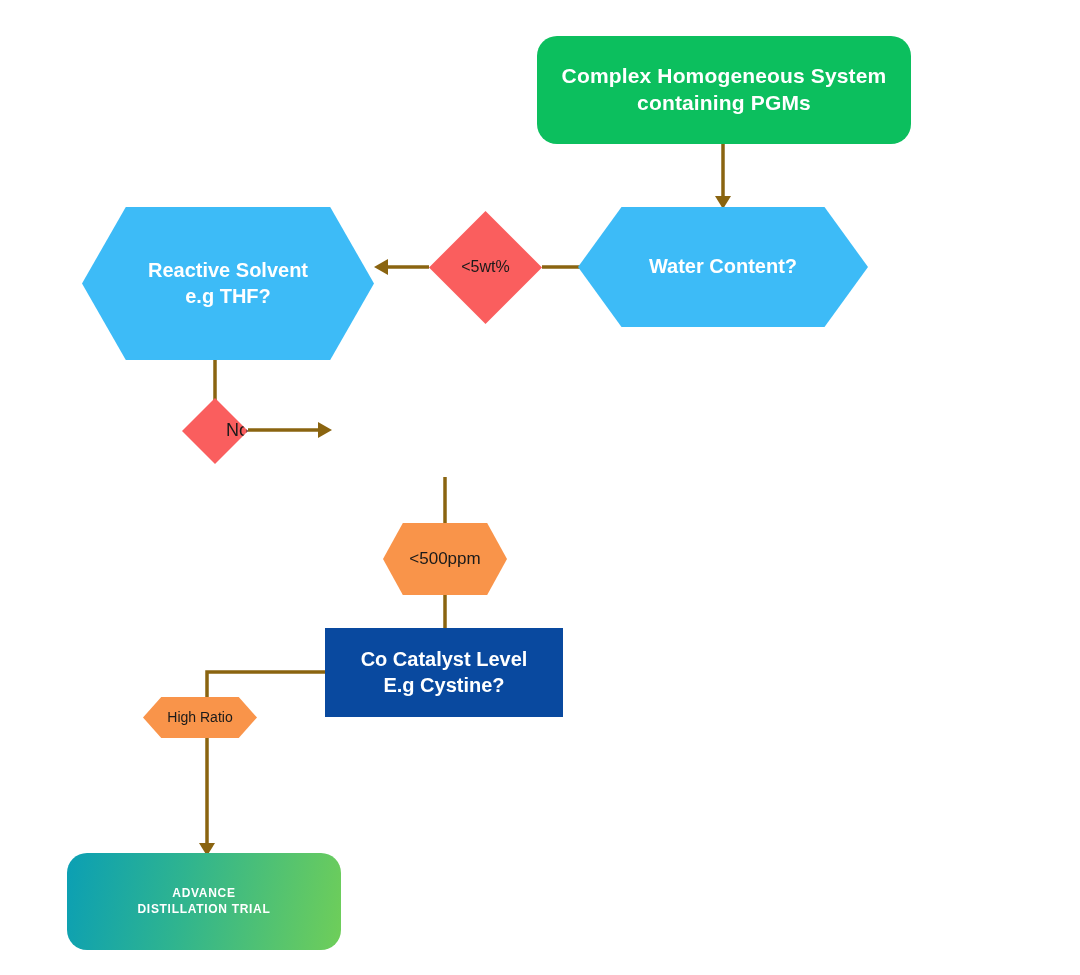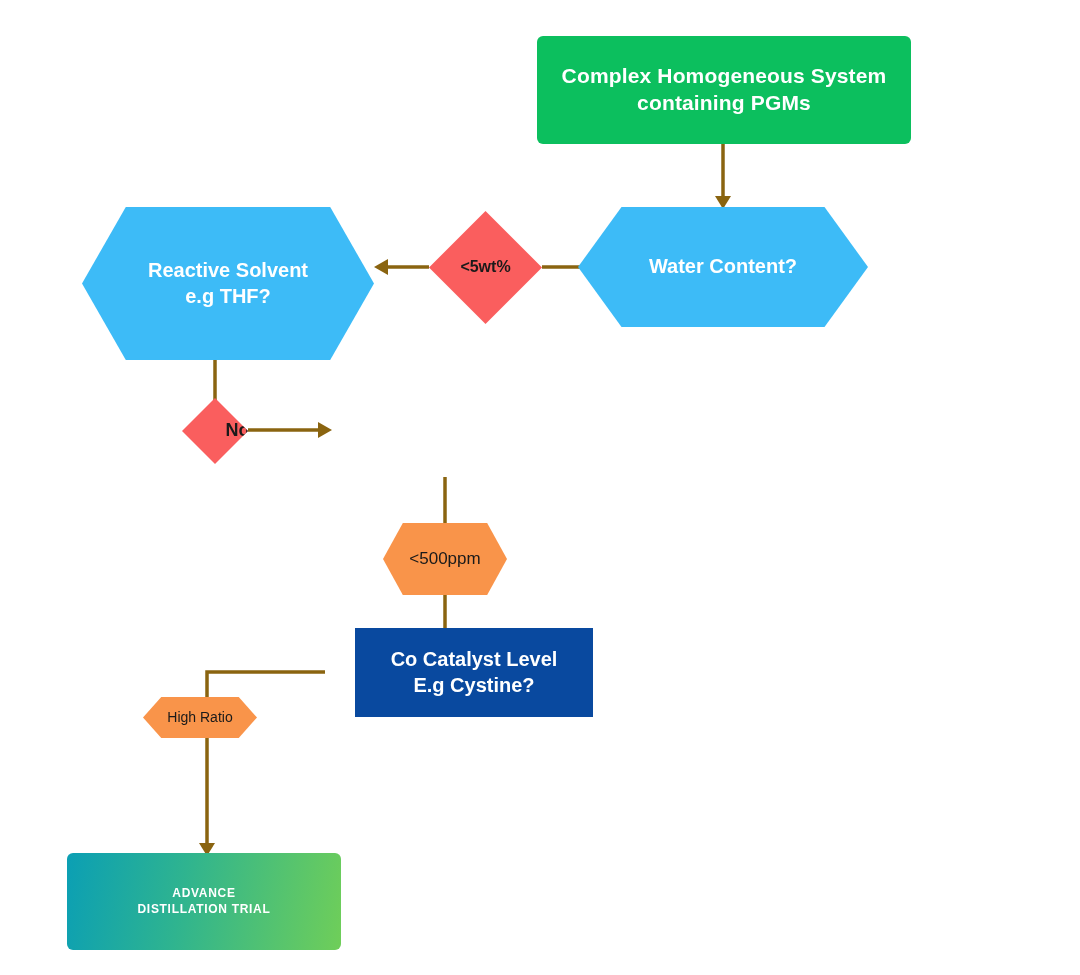--- a/index.html
+++ b/index.html
@@ -43,21 +43,21 @@
   }
 
   .node-label {
     display: block;
     white-space: pre-line;
     line-height: 1.28;
   }
 
   
   .term {
-    border-radius: 6px;
+    border-radius: 20px;
   }
   .term .node-label {
     color: #ffffff;
     font-weight: bold;
     font-size: 21px;
     letter-spacing: 0.15px;
   }
 
   #node-start {
     left: 537px;
@@ -94,21 +94,20 @@
     top: 385px;
     width: 233px;
     height: 92px;
   }
 
   #node-cocat {
     left: 325px;
     top: 628px;
     width: 238px;
     height: 89px;
-    margin-left: 30px;
   }
 
   
   .hexagon {
     -webkit-clip-path: polygon(15% 0%, 85% 0%, 100% 50%, 85% 100%, 15% 100%, 0% 50%);
     clip-path: polygon(15% 0%, 85% 0%, 100% 50%, 85% 100%, 15% 100%, 0% 50%);
     background: #3dbbf7;
   }
   .hexagon .node-label {
     color: #ffffff;
@@ -161,21 +160,21 @@
   }
 
   
   .diamond {
     -webkit-clip-path: polygon(50% 0%, 100% 50%, 50% 100%, 0% 50%);
     clip-path: polygon(50% 0%, 100% 50%, 50% 100%, 0% 50%);
     background: #fa5e5e;
   }
   .diamond .node-label {
     color: #1a1a1a;
-    font-weight: bold;
+    font-weight: normal;
     font-size: 16px;
   }
 
   #label-wt {
     left: 429px;
     top: 211px;
     width: 113px;
     height: 113px;
   }
 

